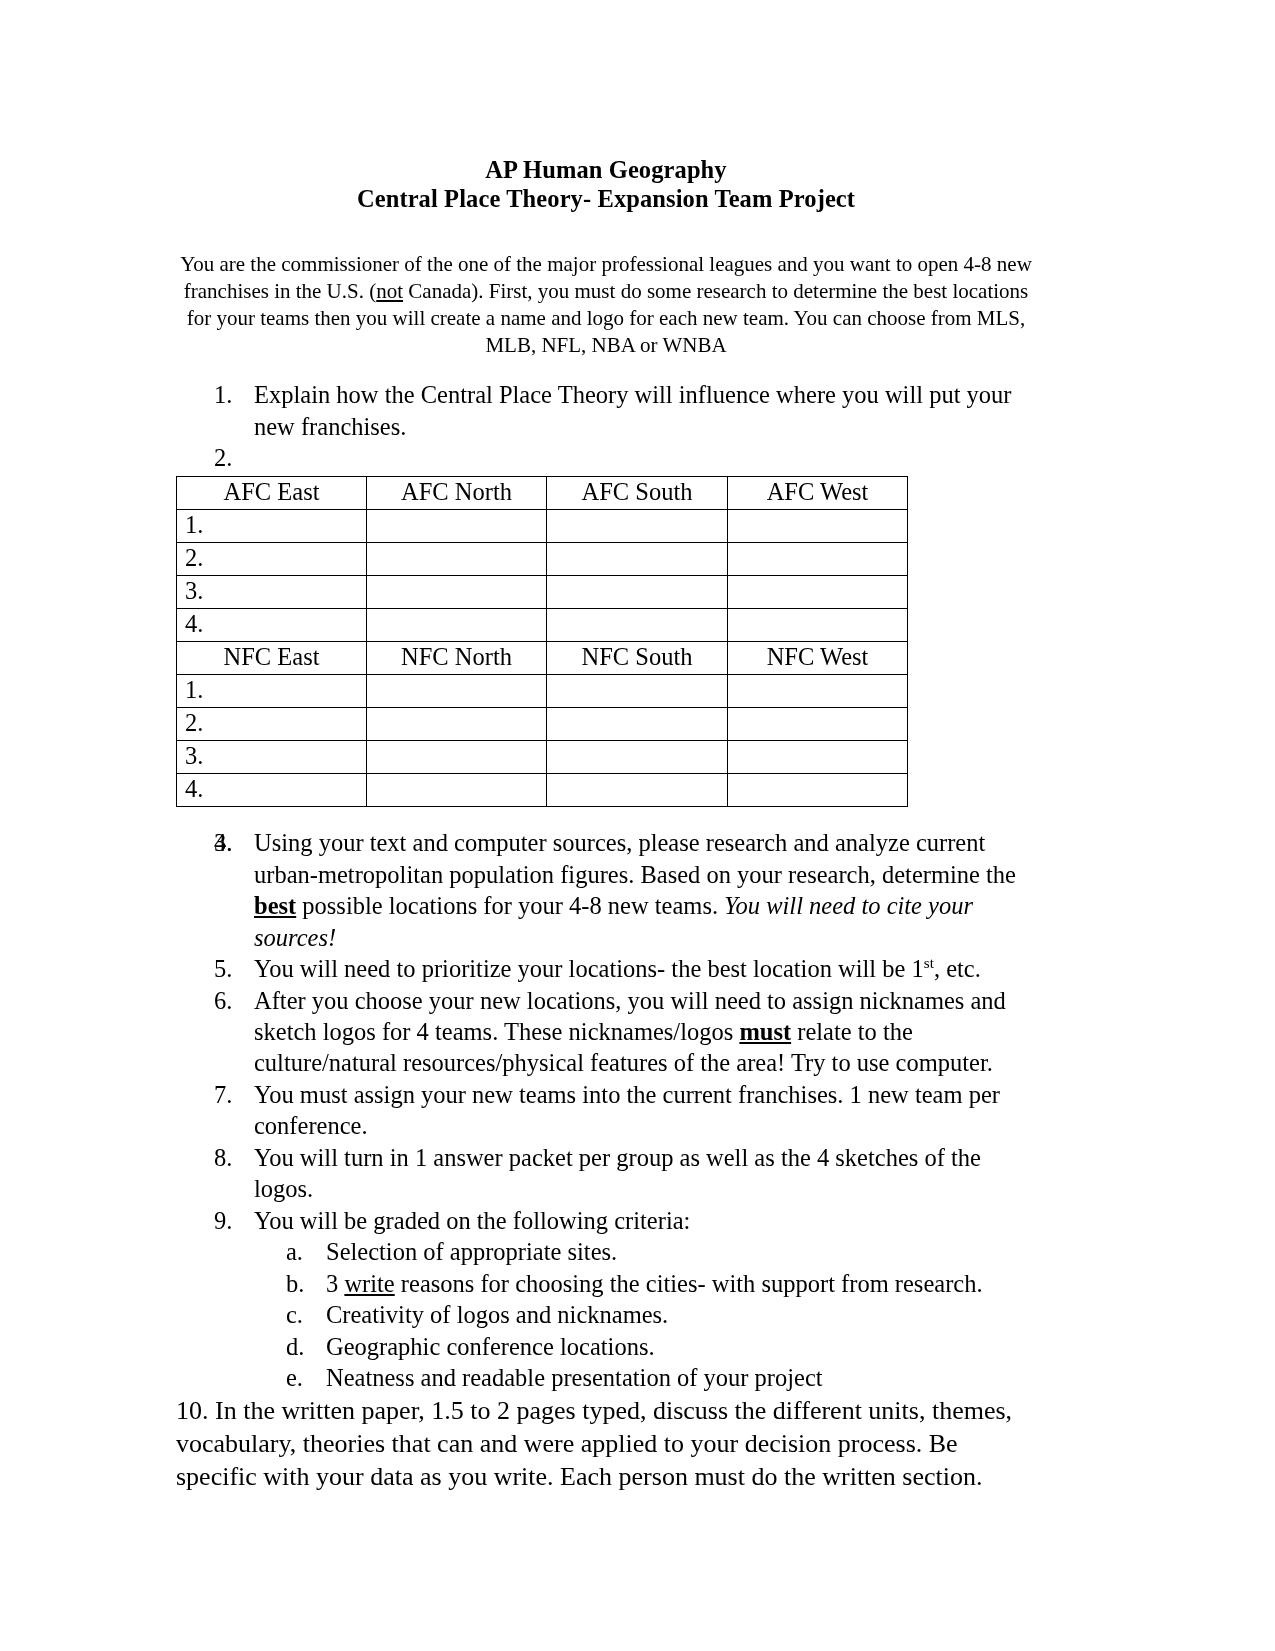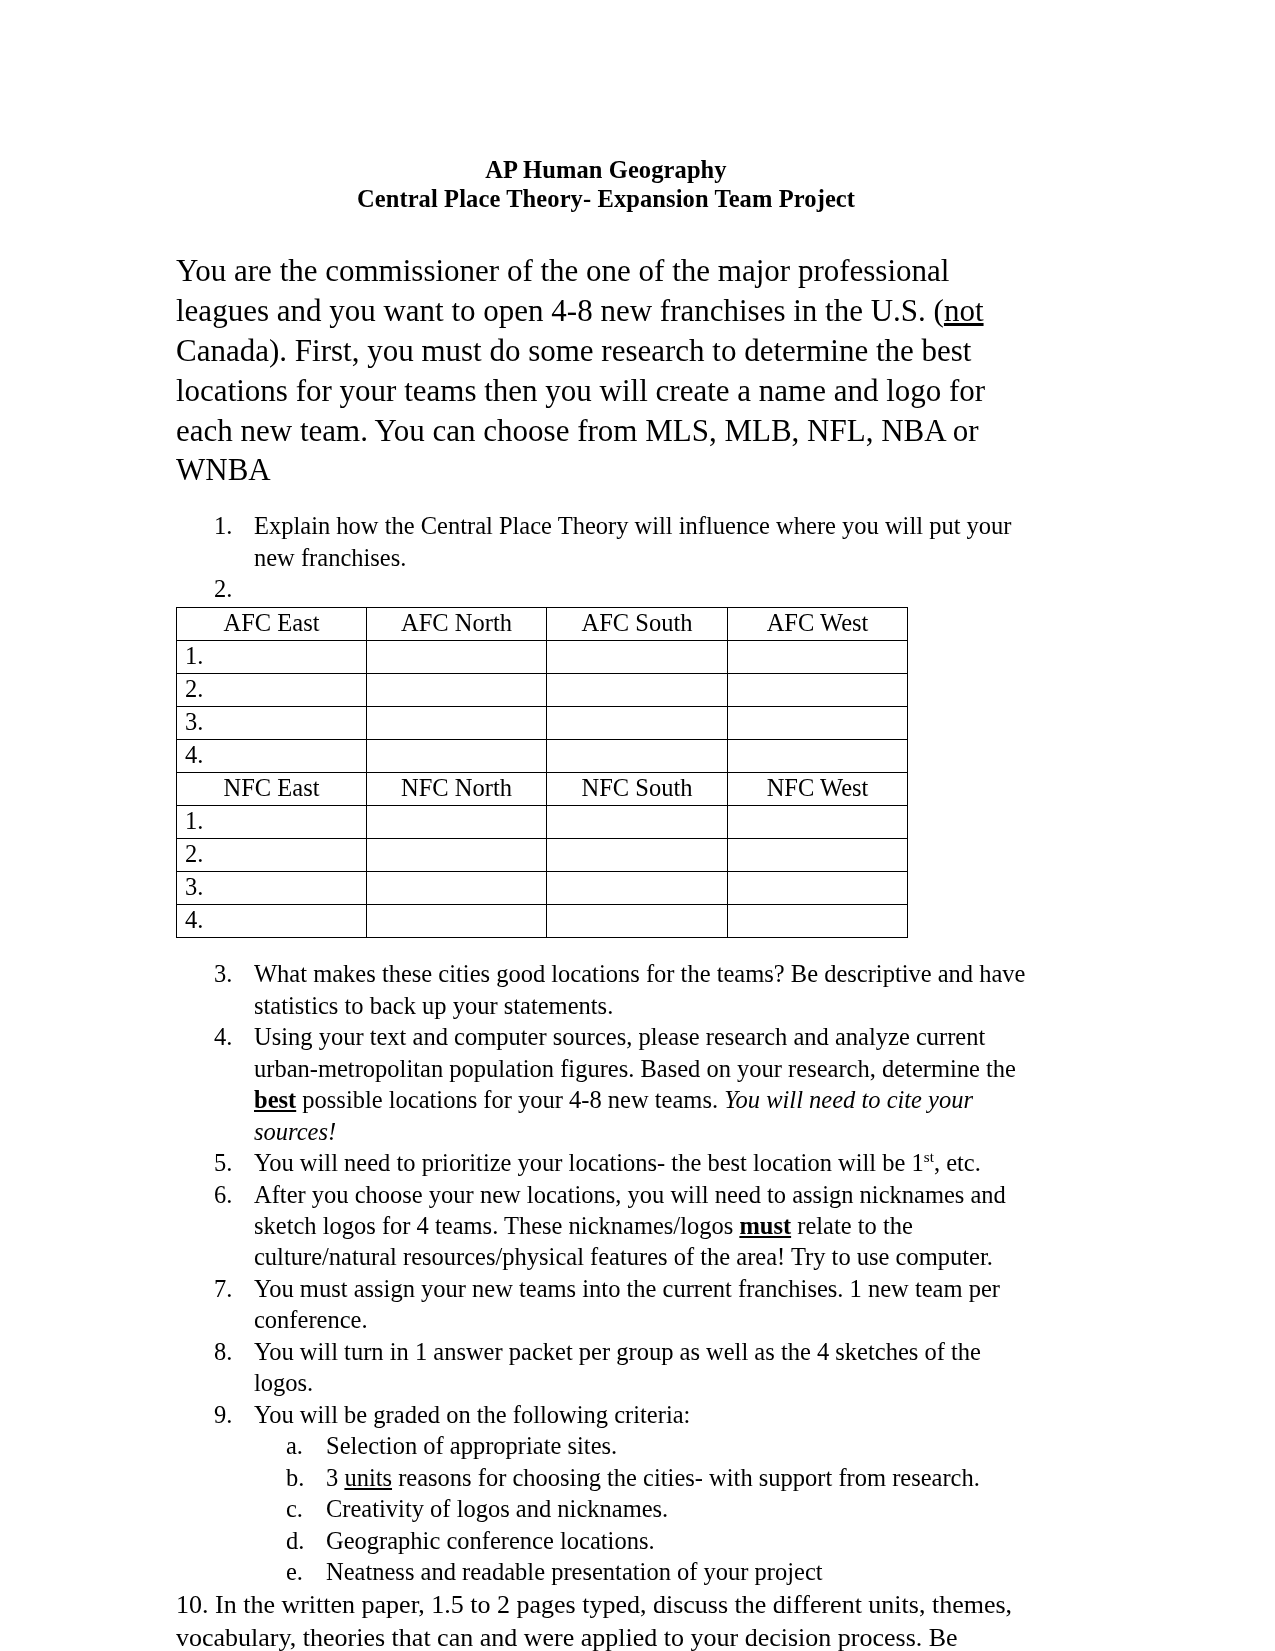--- a/index.html
+++ b/index.html
@@ -34,24 +34,24 @@
     line-height: 1.17;
     margin: 0 0 0 0;
     letter-spacing: 0.1px;
   }
   .doc-title .line2 {
     display: block;
   }
 
   
   .intro {
-    font-size: 31px;
+    font-size: 21px;
     line-height: 1.285;
     margin: 38px 0 0 0;
-    text-align: left;
+    text-align: center;
   }
 
   .tail-para {
     font-size: 26px;
     line-height: 1.285;
     margin: 0;
     text-align: left;
   }
 
   
@@ -223,21 +223,20 @@
           <td class="num"></td>
           <td class="num"></td>
           <td class="num"></td>
         </tr>
       </tbody>
     </table>
 
     <ol class="main-list after-table">
       <li>
         <span class="marker">3.</span>
-        <span>What makes these cities good locations for the teams? Be descriptive and have statistics to back up your statements.</span>
       </li>
       <li>
         <span class="marker">4.</span><span>Using your text and computer sources, please research and analyze current urban-metropolitan population figures.  Based on your research, determine the </span><span class="bu">best</span><span> possible locations for your 4-8 new teams.  </span><span class="it">You will need to cite your sources!</span>
       </li>
       <li>
         <span class="marker">5.</span><span>You will need to prioritize your locations- the best location will be 1</span><sup>st</sup><span>, etc.</span>
       </li>
       <li>
         <span class="marker">6.</span><span>After you choose your new locations, you will need to assign nicknames and sketch logos for 4 teams.  These nicknames/logos </span><span class="bu">must</span><span> relate to the culture/natural resources/physical features of the area! Try to use computer.</span>
       </li>
@@ -252,21 +251,21 @@
       <li>
         <span class="marker">9.</span>
         <span>You will be graded on the following criteria:</span>
 
         <ol class="sub-list">
           <li>
             <span class="marker">a.</span>
             <span>Selection of appropriate sites.</span>
           </li>
           <li>
-            <span class="marker">b.</span><span>3 </span><span class="u">units</span><span> reasons for choosing the cities- with support from research.</span>
+            <span class="marker">b.</span><span>3 </span><span class="u">write</span><span> reasons for choosing the cities- with support from research.</span>
           </li>
           <li>
             <span class="marker">c.</span>
             <span>Creativity of logos and nicknames.</span>
           </li>
           <li>
             <span class="marker">d.</span>
             <span>Geographic conference locations.</span>
           </li>
           <li>

